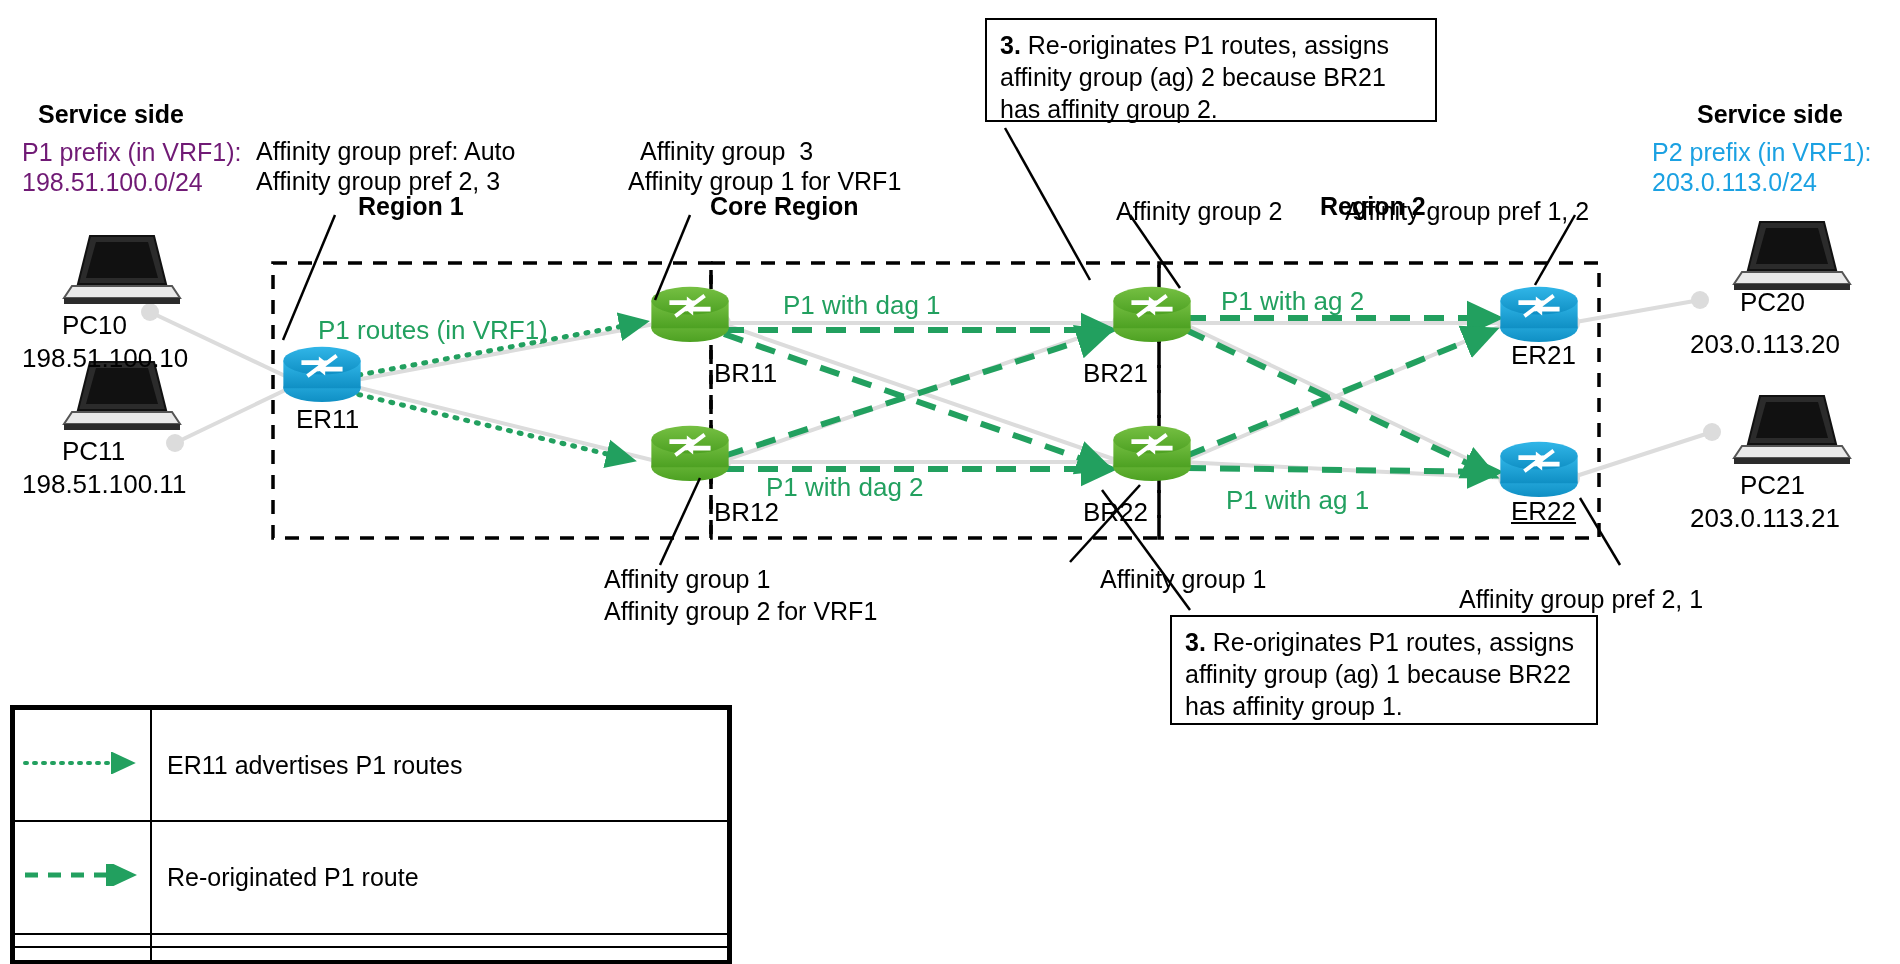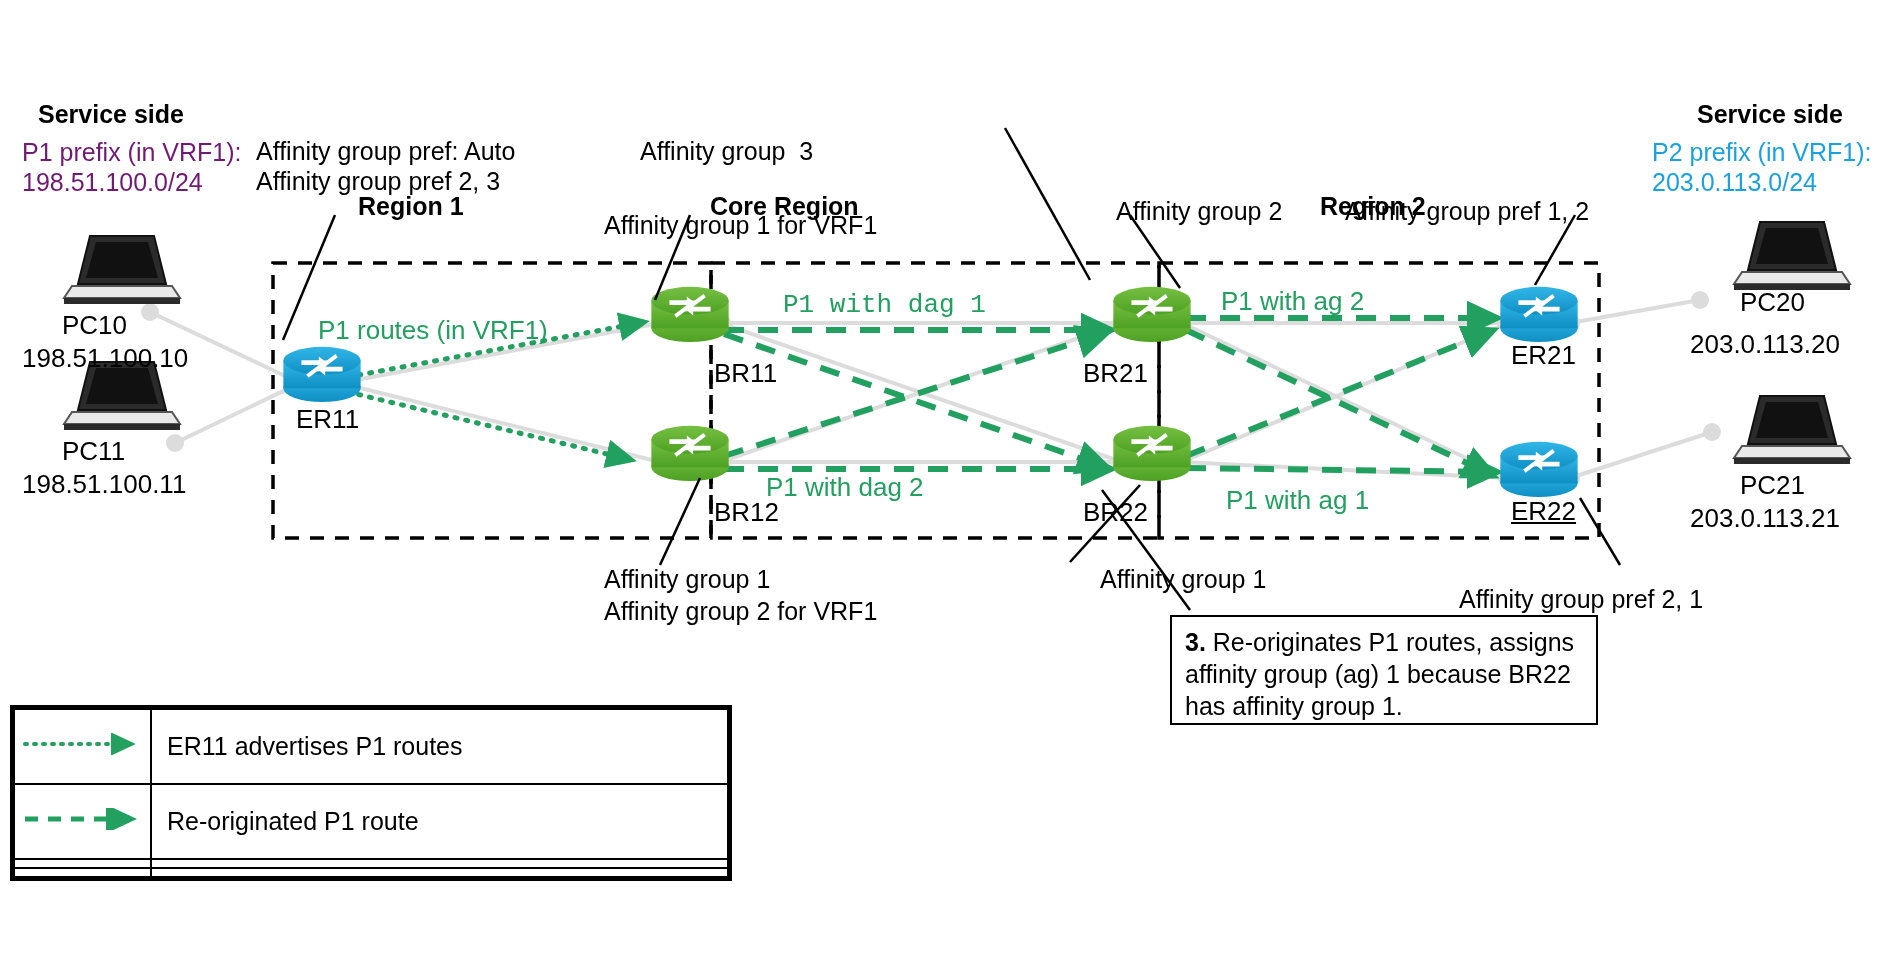--- a/index.html
+++ b/index.html
@@ -244,45 +244,48 @@
   <div class="txt node-name" style="left:714px;top:497px;">BR12</div>
   <div class="txt node-name" style="left:1083px;top:358px;">BR21</div>
   <div class="txt node-name" style="left:1083px;top:497px;">BR22</div>
   <div class="txt node-name" style="left:1511px;top:340px;">ER21</div>
   <div class="txt node-name" style="left:1511px;top:496px;text-decoration:underline;">ER22</div>
 
   <div class="txt lbl" style="left:256px;top:137px;">Affinity group pref: Auto</div>
   <div class="txt lbl" style="left:256px;top:167px;">Affinity group pref 2, 3</div>
 
   <div class="txt lbl" style="left:604px;top:137px;margin-left:36px;">Affinity group  3</div>
-  <div class="txt lbl" style="left:604px;top:167px;margin-top:44px;">Affinity group 1 for VRF1</div>
+  <div class="txt lbl" style="left:628px;top:167px;">Affinity group 1 for VRF1</div>
 
   <div class="txt lbl" style="left:604px;top:565px;">Affinity group 1</div>
   <div class="txt lbl" style="left:604px;top:597px;">Affinity group 2 for VRF1</div>
 
   <div class="txt lbl" style="left:1116px;top:197px;">Affinity group 2</div>
 
   <div class="txt lbl" style="left:1100px;top:565px;">Affinity group 1</div>
 
   <div class="txt lbl" style="left:1345px;top:197px;">Affinity group pref 1, 2</div>
 
   <div class="txt lbl" style="left:1459px;top:585px;">Affinity group pref 2, 1</div>
 
   <div class="flowlbl" style="left:318px;top:315px;">P1 routes (in VRF1)</div>
-  <div class="flowlbl" style="left:783px;top:290px;font-family:Liberation Mono, monospace;">P1 with dag 1</div>
+  <div class="flowlbl" style="left:783px;top:290px;">P1 with dag 1</div>
   <div class="flowlbl" style="left:766px;top:472px;">P1 with dag 2</div>
   <div class="flowlbl" style="left:1221px;top:286px;">P1 with ag 2</div>
   <div class="flowlbl" style="left:1226px;top:485px;">P1 with ag 1</div>
 
+  <div class="callout" style="left:985px;top:18px;width:452px;height:104px;">
+    <b>3.</b><span> Re-originates P1 routes, assigns affinity group (ag) 2 because BR21 has affinity group 2.</span>
+  </div>
 
   <div class="callout" style="left:1170px;top:615px;width:428px;height:110px;">
     <b>3.</b><span> Re-originates P1 routes, assigns affinity group (ag) 1 because BR22 has affinity group 1.</span>
   </div>
 
-  <div class="legend" style="left:10px;top:705px;width:722px;height:176px;">
+  <div class="legend" style="left:10px;top:705px;width:722px;height:260px;">
     <table>
       <tbody>
           <tr>
         <td class="sym">
           <svg width="128" height="22" viewBox="0 0 128 22">
             <defs>
               <marker id="lgA1" markerWidth="7" markerHeight="7" refX="5" refY="3.2" orient="auto" markerUnits="strokeWidth">
                 <path d="M0,0.3 L6.2,3.2 L0,6.1 z" fill="#22a05f"></path>
               </marker>
             </defs>

